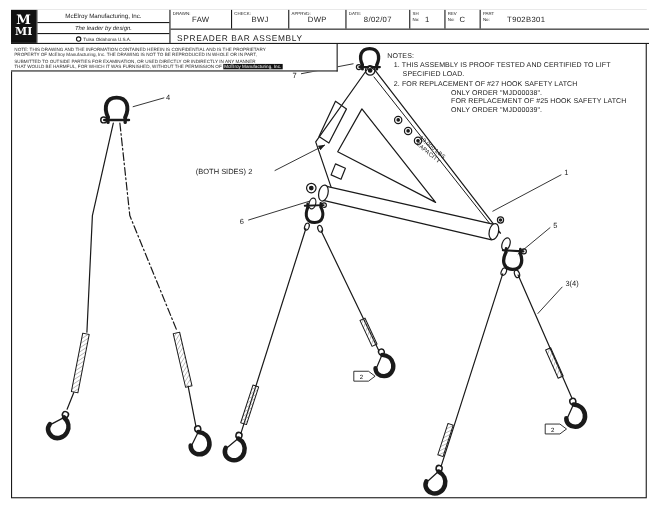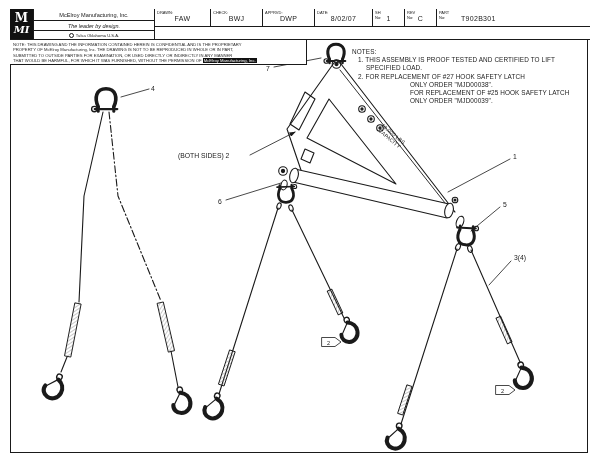--- a/index.html
+++ b/index.html
@@ -6,21 +6,21 @@
   .page{position:relative;width:600px;height:464px;background:#fff;overflow:hidden;
         font-family:"Liberation Sans",sans-serif;color:#1a1a1a;}
   .sheet-border{position:absolute;left:10px;top:9px;width:578px;height:444px;
         border:1.6px solid #1a1a1a;box-sizing:border-box;}
   
   .title-block{position:absolute;left:10px;top:9px;width:580px;height:31px;
         display:flex;border-bottom:1.2px solid #1a1a1a;box-sizing:border-box;background:#fff;z-index:5;}
   .logo{width:23px;height:100%;background:#111;color:#fff;text-align:center;
         font-family:"DejaVu Serif",serif;font-weight:bold;line-height:1;box-sizing:border-box;padding-top:3px;}
   .logo-m{font-size:12px;letter-spacing:0;}
-  .logo-mi{font-size:10px;margin-top:1px;font-style:italic;}
+  .logo-mi{font-size:10px;margin-top:1px;}
   .company{width:122px;border-left:1px solid #1a1a1a;border-right:1px solid #1a1a1a;box-sizing:border-box;}
   .co-name{font-size:5.6px;text-align:center;padding-top:2.5px;height:8.5px;border-bottom:0.8px solid #1a1a1a;}
   .co-tag{font-size:5.4px;font-style:italic;text-align:center;padding-top:1.5px;height:7.5px;border-bottom:0.8px solid #1a1a1a;}
   .co-loc{font-size:4.2px;text-align:center;padding-top:1.5px;}
   .reg-circle{display:inline-block;width:3px;height:3px;border:0.6px solid #1a1a1a;border-radius:50%;
         vertical-align:middle;margin-right:2px;}
   .tb-right{flex:1;display:flex;flex-direction:column;}
   .tb-fields{display:flex;height:18px;border-bottom:1px solid #1a1a1a;box-sizing:border-box;}
   .tb-cell{position:relative;border-right:1px solid #1a1a1a;box-sizing:border-box;height:100%;}
   .tb-cell:last-child{border-right:none;}
@@ -92,20 +92,21 @@
           <span class="tb-label">REV</span>
           <span class="tb-label2">No:</span>
           <span class="tb-value">C</span>
         </div>
         <div class="tb-cell w-part">
           <span class="tb-label">PART</span>
           <span class="tb-label2">No:</span>
           <span class="tb-value">T902B301</span>
         </div>
       </div>
+      <div class="tb-title">SPREADER BAR ASSEMBLY</div>
     </div>
   </div>
 
   <div class="prop-note">
     <div>NOTE: THIS DRAWING AND THE INFORMATION CONTAINED HEREIN IS CONFIDENTIAL AND IS THE PROPRIETARY</div>
     <div>PROPERTY OF McElroy Manufacturing, Inc. THE DRAWING IS NOT TO BE REPRODUCED IN WHOLE OR IN PART,</div>
     <div>SUBMITTED TO OUTSIDE PARTIES FOR EXAMINATION, OR USED DIRECTLY OR INDIRECTLY IN ANY MANNER</div>
     <div><span>THAT WOULD BE HARMFUL, FOR WHICH IT WAS FURNISHED, WITHOUT THE PERMISSION OF </span><span class="prop-hl">McElroy Manufacturing, Inc.</span></div>
   </div>
 

